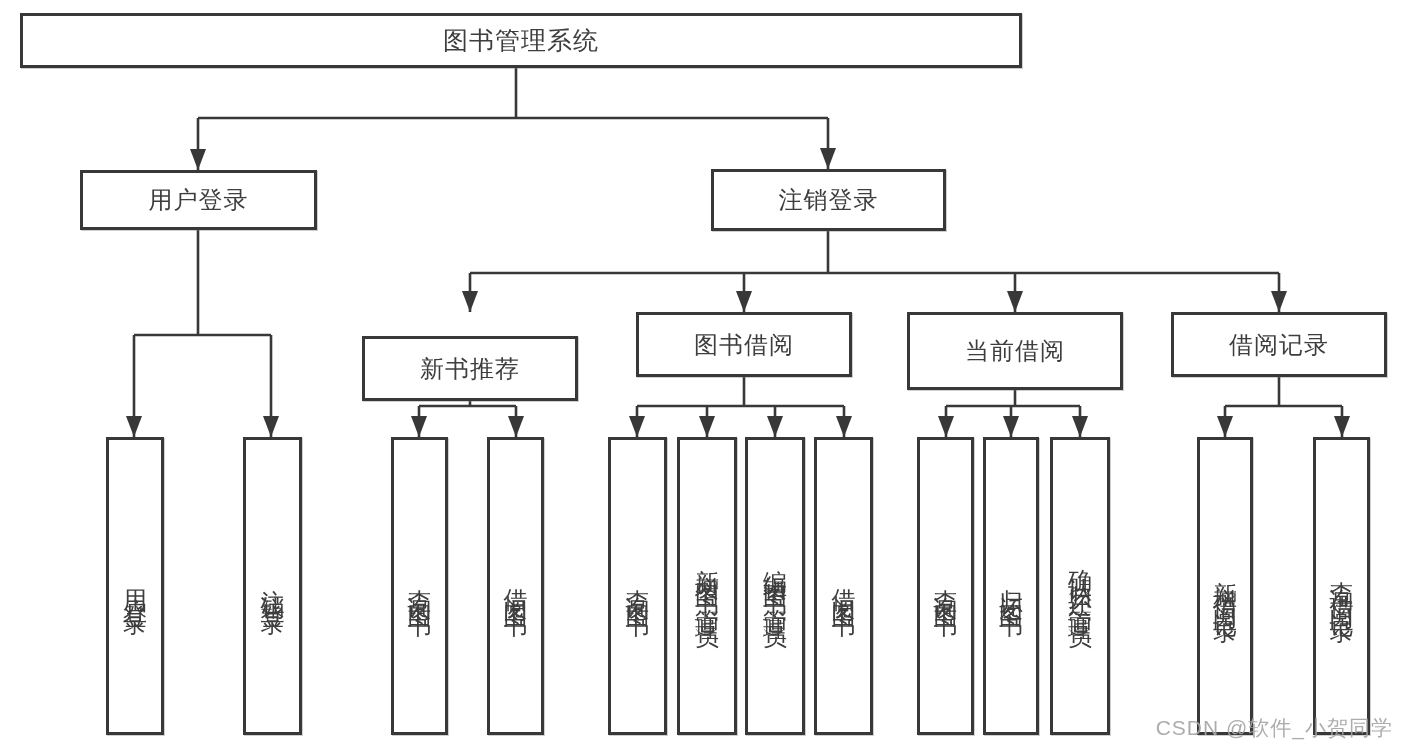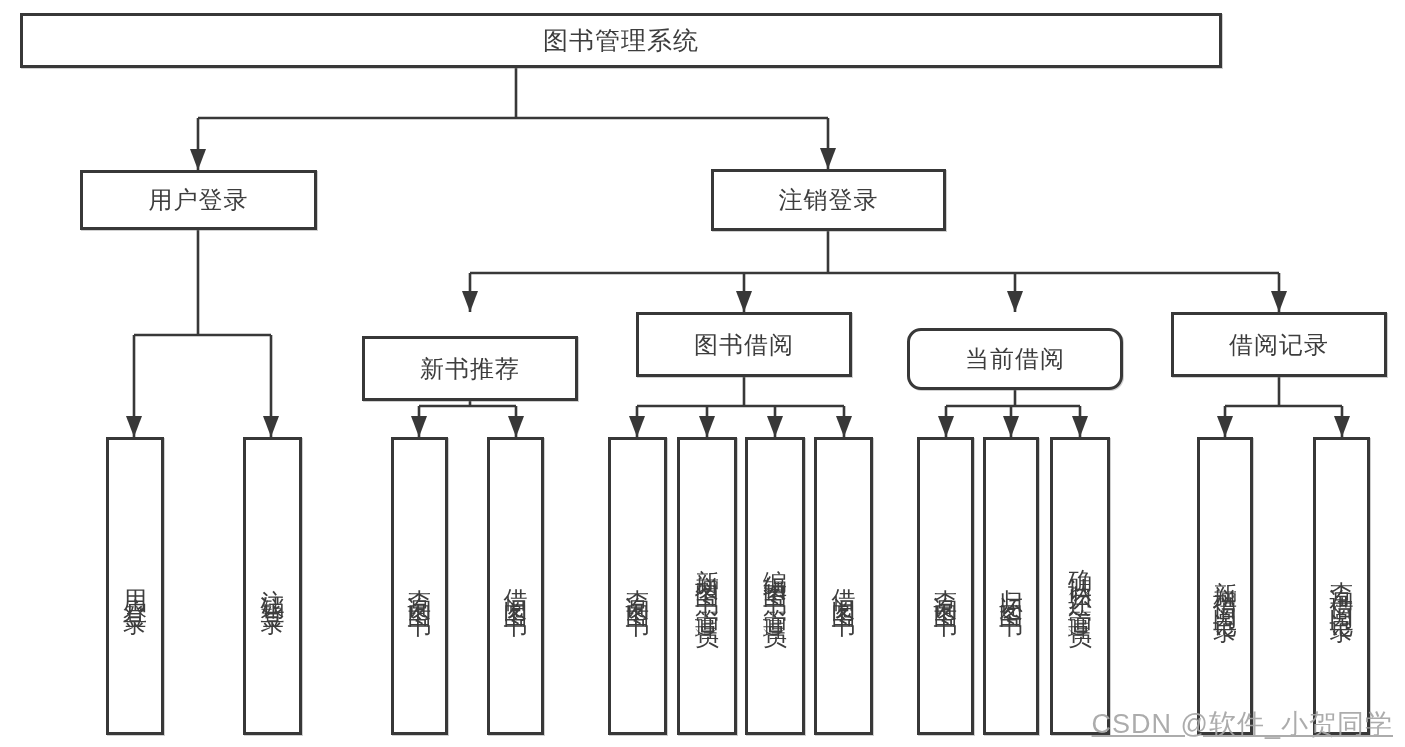--- a/index.html
+++ b/index.html
@@ -36,27 +36,26 @@
     writing-mode:vertical-rl;
     text-orientation:mixed;
     font-size:24px;
     letter-spacing:8px;
     line-height:1.0;
     white-space:nowrap;
   }
   .watermark{
     position:absolute;
     right:12px;bottom:5px;
-    font-size:27px;
+    font-size:21px;
     color:var(--wm);
     opacity:.92;
     z-index:3;
     letter-spacing:1px;
     white-space:nowrap;
-    text-decoration:underline;
   }
 </style>
 </head>
 <body>
 
 <div class="canvas">
 
   <svg class="edges" width="1405" height="747" viewBox="0 0 1405 747" aria-hidden="true">
 
     <g>
@@ -100,38 +99,38 @@
       <path class="a" d="M1072,416 L1088,416 L1080,437 Z"></path>
     </g>
 
     <g>
       <path class="l" d="M1279,377 V406 M1225,406 H1342 M1225,406 V437 M1342,406 V437"></path>
       <path class="a" d="M1217,416 L1233,416 L1225,437 Z"></path>
       <path class="a" d="M1334,416 L1350,416 L1342,437 Z"></path>
     </g>
   </svg>
 
-  <div class="node" style="left:20px;top:13px;width:1202px;height:55px;">
+  <div class="node" style="left:20px;top:13px;width:1002px;height:55px;">
     <span class="hlabel root-label">图书管理系统</span>
   </div>
 
   <div class="node" style="left:80px;top:170px;width:237px;height:60px;">
     <span class="hlabel">用户登录</span>
   </div>
   <div class="node" style="left:711px;top:169px;width:235px;height:62px;">
     <span class="hlabel">注销登录</span>
   </div>
 
   <div class="node" style="left:362px;top:312px;width:216px;height:65px;margin-top:24px;">
     <span class="hlabel">新书推荐</span>
   </div>
   <div class="node" style="left:636px;top:312px;width:216px;height:65px;">
     <span class="hlabel">图书借阅</span>
   </div>
-  <div class="node" style="left:907px;top:328px;width:216px;height:62px;border-radius:14px;">
+  <div class="node" style="left:907px;top:312px;width:216px;height:78px;">
     <span class="hlabel">当前借阅</span>
   </div>
   <div class="node" style="left:1171px;top:312px;width:216px;height:65px;">
     <span class="hlabel">借阅记录</span>
   </div>
 
   <div class="node vnode" style="left:106px;top:437px;width:58px;height:298px;">
     <span class="vlabel">用户登录</span>
   </div>
   <div class="node vnode" style="left:243px;top:437px;width:59px;height:298px;">

